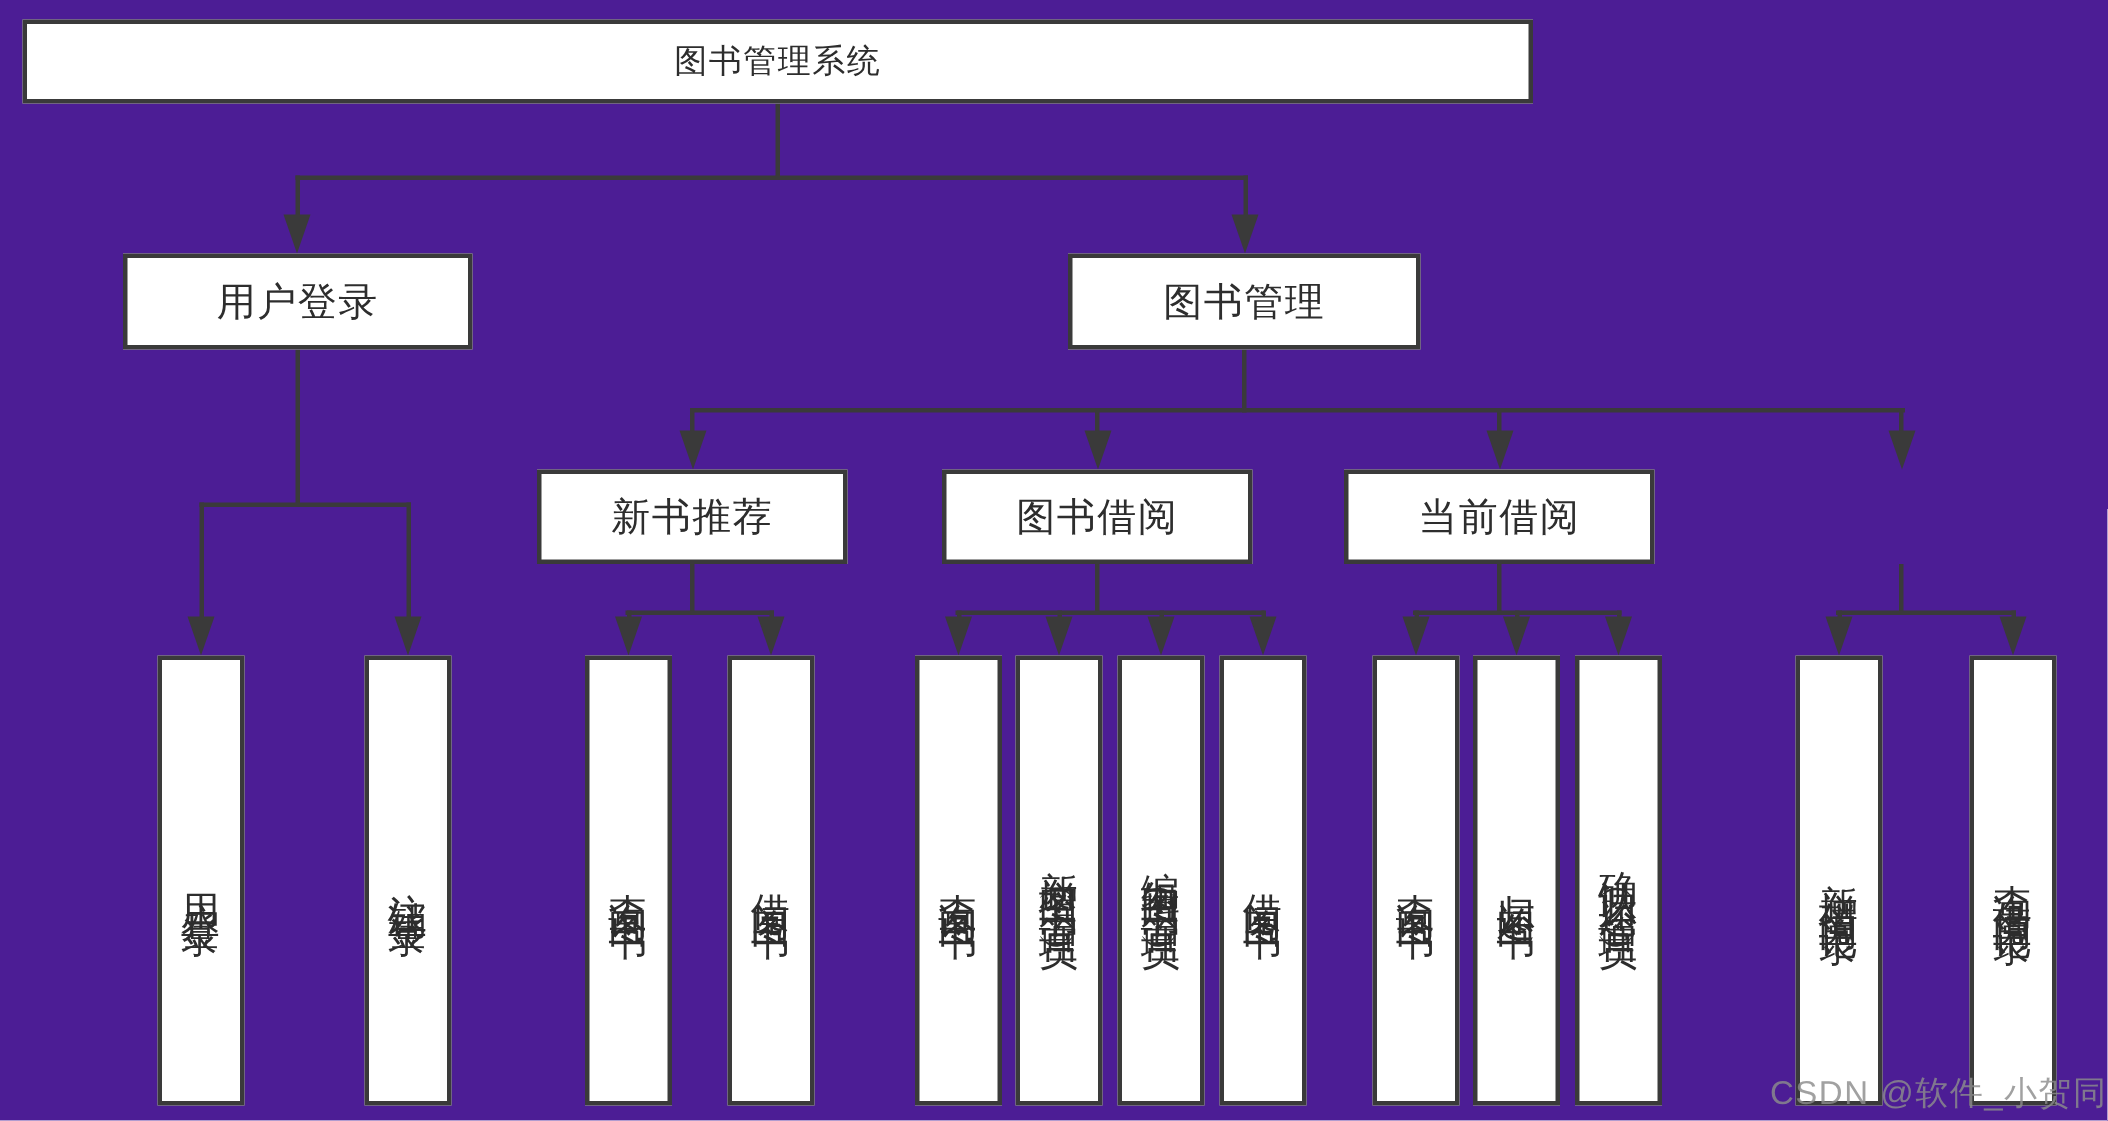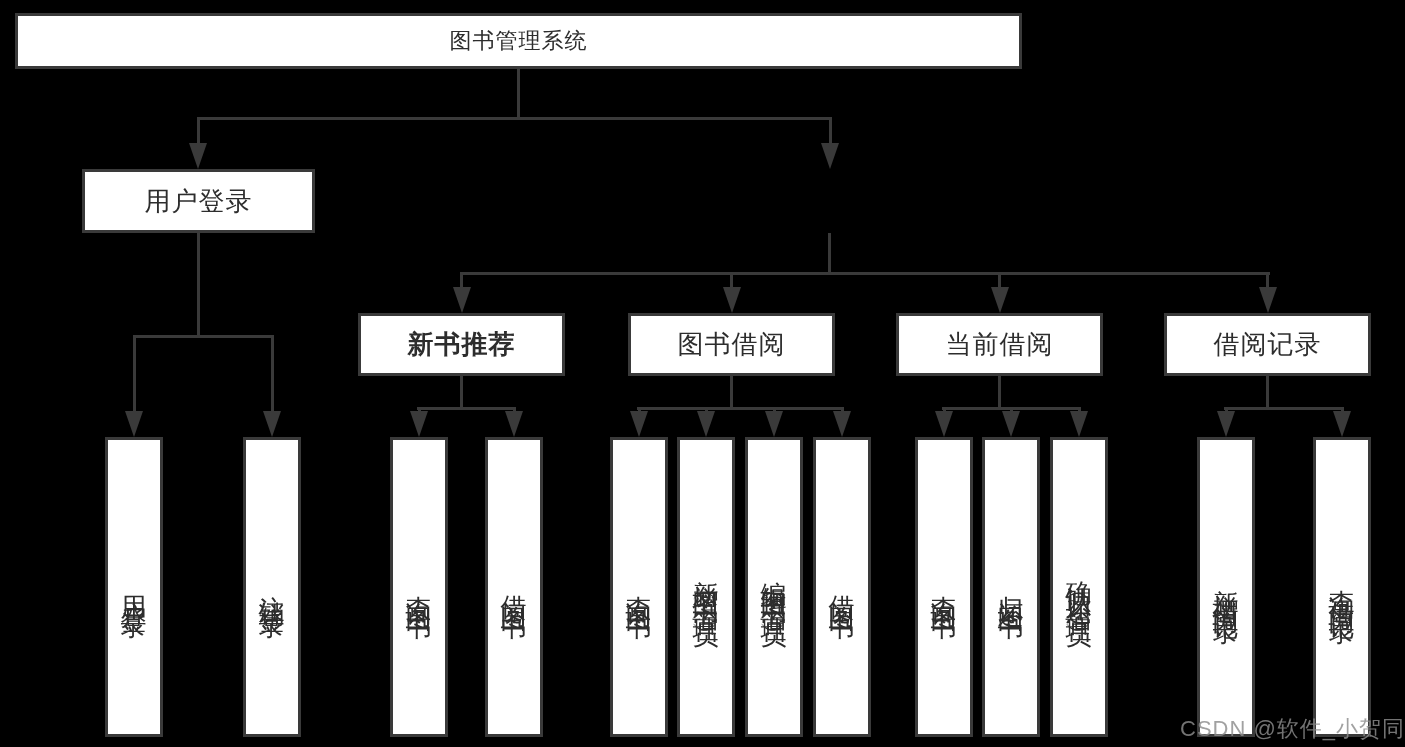--- a/index.html
+++ b/index.html
@@ -5,21 +5,21 @@
   html, body {
     margin: 0;
     padding: 0;
     background: #ffffff;
     font-family: "Liberation Sans", "DejaVu Sans", sans-serif;
   }
   .stage {
     position: relative;
     width: 1405px;
     height: 747px;
-    background: #000000;
+    background: #4c1d95;
     overflow: hidden;
   }
   .node {
     position: absolute;
     box-sizing: border-box;
     background: #ffffff;
     border: 3px solid #3a3a3a;
     display: flex;
     align-items: center;
     justify-content: center;
@@ -131,36 +131,36 @@
   <div class="arrow" style="left:1333px; top:411px;"></div>
 
   <div class="node root" style="left:15px; top:13px; width:1007px; height:56px;">
     <span class="lbl">图书管理系统</span>
   </div>
 
   <div class="node" style="left:82px; top:169px; width:233px; height:64px;">
     <span class="lbl">用户登录</span>
   </div>
 
-
-  <div class="node" style="left:358px; top:313px; width:207px; height:63px;font-weight:bold;">
+  <div class="node" style="left:712px; top:169px; width:235px; height:64px;">
+    <span class="lbl">图书管理</span>
+  </div>
+
+  <div class="node" style="left:358px; top:313px; width:207px; height:63px;">
     <span class="lbl">新书推荐</span>
   </div>
 
   <div class="node" style="left:896px; top:313px; width:207px; height:63px;">
     <span class="lbl">当前借阅</span>
   </div>
 
   <div class="node" style="left:628px; top:313px; width:207px; height:63px;">
     <span class="lbl">图书借阅</span>
   </div>
 
-  <div class="node" style="left:1164px; top:313px; width:207px; height:63px;">
-    <span class="lbl">借阅记录</span>
-  </div>
 
   <div class="node leaf" style="left:105px; top:437px; width:58px; height:300px;">
     <span class="lbl">用户登录</span>
   </div>
   <div class="node leaf" style="left:243px; top:437px; width:58px; height:300px;">
     <span class="lbl">注销登录</span>
   </div>
 
   <div class="node leaf" style="left:390px; top:437px; width:58px; height:300px;">
     <span class="lbl">查询图书</span>

